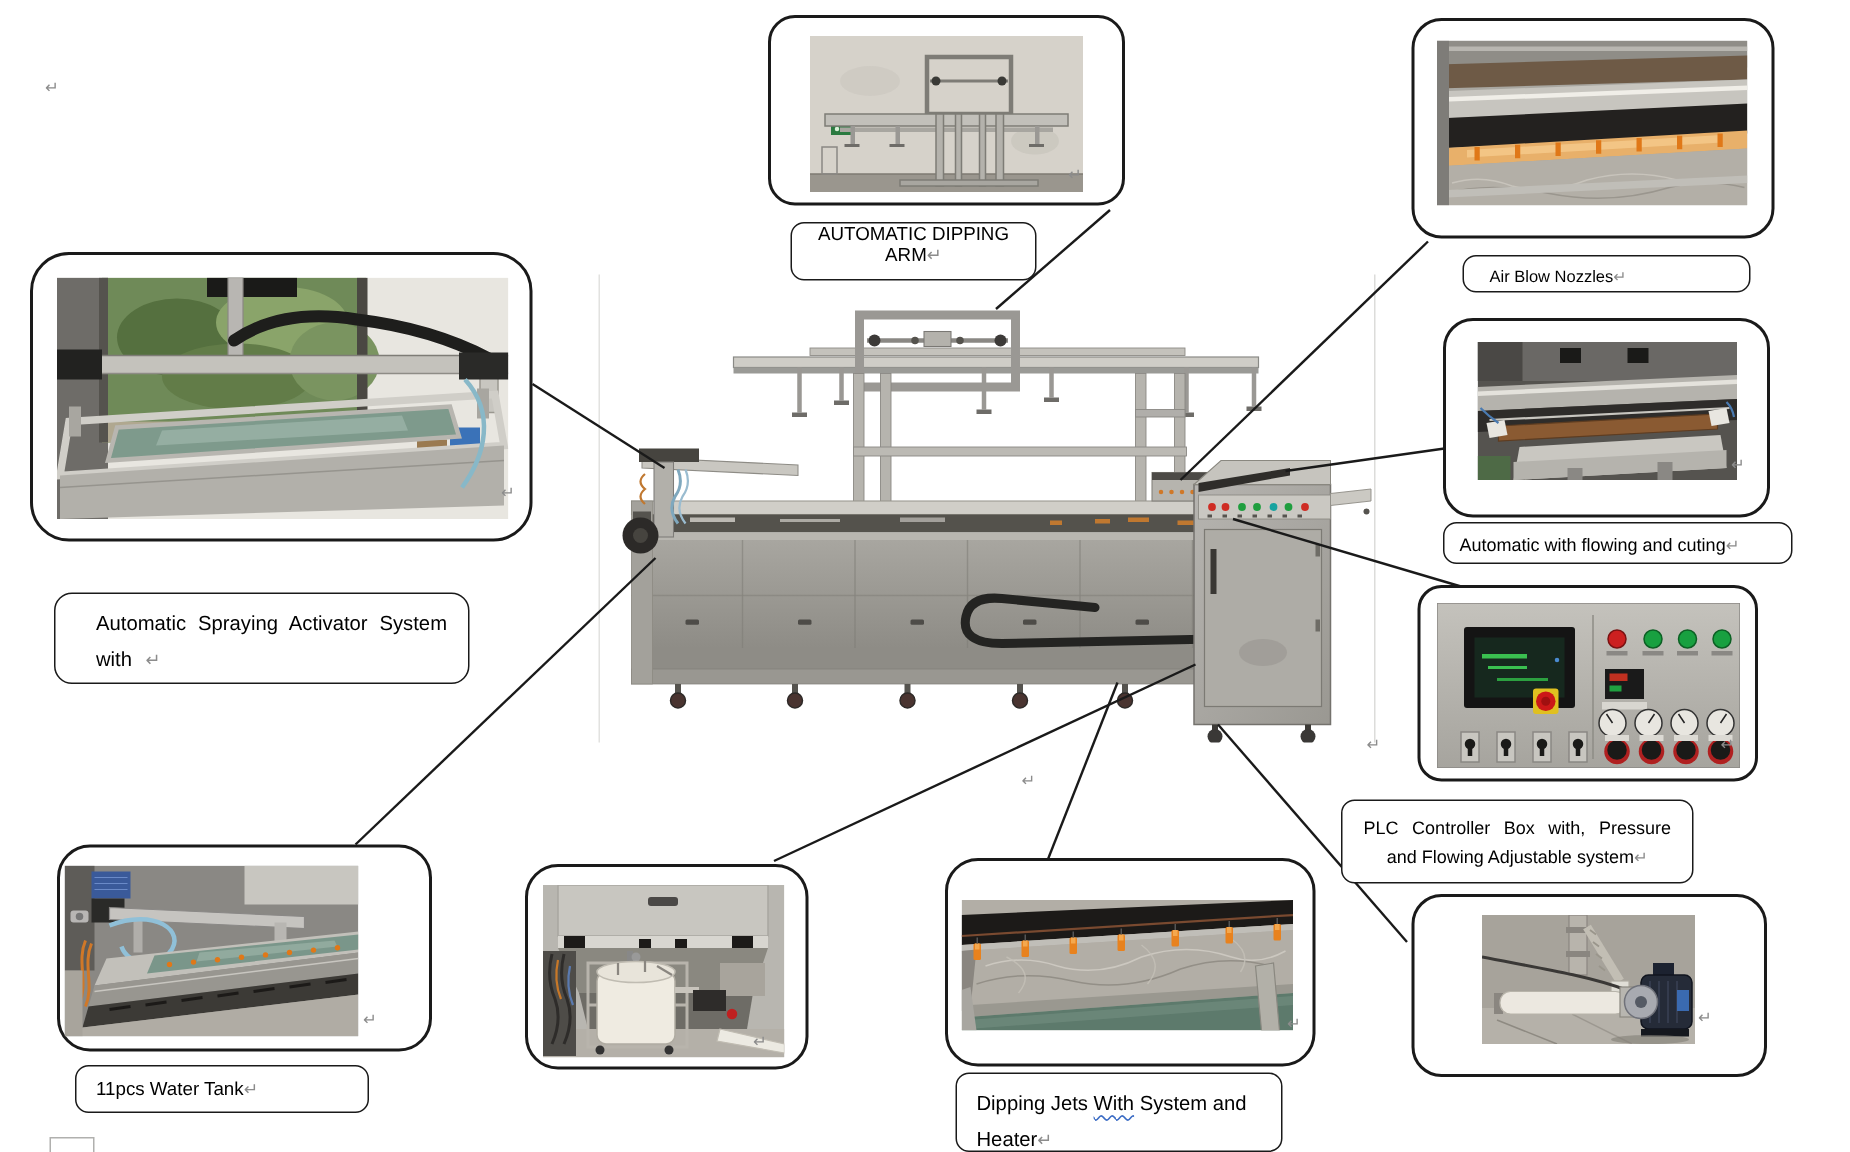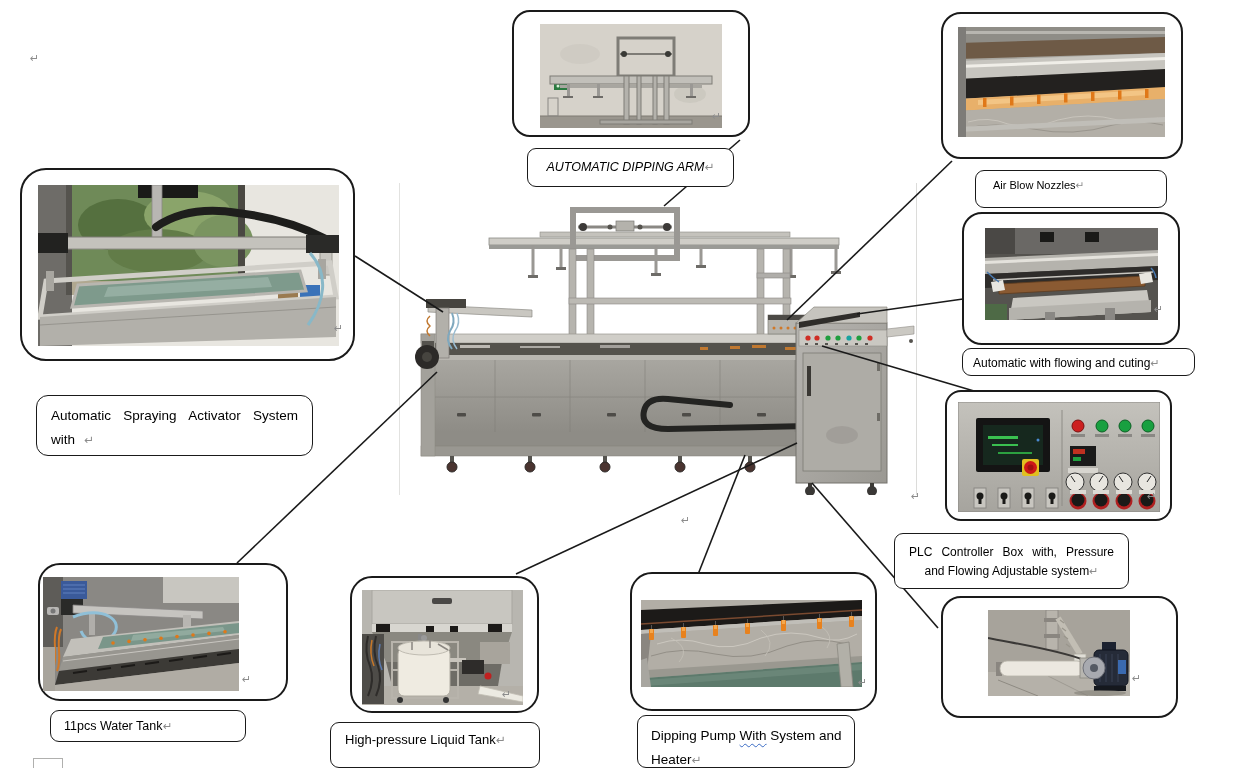--- a/index.html
+++ b/index.html
@@ -236,21 +236,21 @@
           <rect x="57" y="60" width="3" height="12" stroke="none" fill="#9a9894"></rect>
             <rect x="53" y="72" width="10" height="2" stroke="none" fill="#6e6c68"></rect>
           <rect x="150" y="60" width="3" height="12" stroke="none" fill="#9a9894"></rect>
             <rect x="146" y="72" width="10" height="2" stroke="none" fill="#6e6c68"></rect>
           <rect x="60" y="96" width="92" height="4" fill="#a8a6a0"></rect>
         </g>
       </svg>
     </div>
     <span class="pil" style="position:absolute;left:198px;top:98px;font-size:11px;">↵</span>
   </div>
-  <div class="labelbox ctr" style="left:527px;top:148px;width:207px;height:39px;padding-top:11px;font-size:12.5px;font-style:italic;">
+  <div class="labelbox ctr" style="left:527px;top:148px;width:164px;height:39px;font-size:12.5px;">
     <span>AUTOMATIC DIPPING ARM</span><span class="pil" style="font-size:12px;">↵</span>
   </div>
 
   <div class="frame" style="left:941px;top:12px;width:242px;height:147px;border-radius:20px;">
     <div class="photo" style="left:15px;top:13px;width:207px;height:110px;">
       <svg width="207" height="110" viewBox="0 0 207 110">
         <rect width="207" height="110" fill="#a9a7a1"></rect>
         <rect width="207" height="18" fill="#8f8d87"></rect>
           <rect y="4" width="207" height="3" fill="#b8b6b0"></rect>
         <polygon points="0,16 207,10 207,26 0,32" fill="#6e5a46"></polygon>
@@ -269,21 +269,21 @@
             <rect x="187" y="62" width="3.5" height="9"></rect>
           </g>
         <polygon points="0,84 207,72 207,110 0,110" fill="#b3afa7"></polygon>
         <path d="M10,95 q20,-6 40,2 q25,6 50,-4 q30,-8 60,0 q20,5 40,-2" stroke="#c8c4bc" fill="none"></path>
         <path d="M5,102 q30,-8 70,0 q40,8 80,-4 q25,-6 50,0" stroke="#9a968e" fill="none"></path>
         <polygon points="0,100 207,90 207,95 0,105" fill="#c0beb8"></polygon>
         <rect width="8" height="110" fill="#7e7c78"></rect>
       </svg>
     </div>
   </div>
-  <div class="labelbox" style="left:975px;top:170px;width:192px;height:38px;padding:8px 0 0 17px;font-size:11px;">
+  <div class="labelbox" style="left:975px;top:170px;width:192px;height:25px;padding:8px 0 0 17px;font-size:11px;">
     <span>Air Blow Nozzles</span><span class="pil" style="font-size:10.5px;">↵</span>
   </div>
 
   <div class="frame" style="left:962px;top:212px;width:218px;height:133px;border-radius:20px;">
     <div class="photo" style="left:21px;top:14px;width:173px;height:92px;">
       <svg width="173" height="92" viewBox="0 0 173 92">
         <rect width="173" height="92" fill="#55534f"></rect>
         <rect width="173" height="26" fill="#6a6865"></rect>
         <rect x="55" y="4" width="14" height="10" fill="#1a1a18"></rect>
           <rect x="100" y="4" width="14" height="10" fill="#1a1a18"></rect>
@@ -464,21 +464,21 @@
         <polygon points="70,102 230,92 234,102 66,112" fill="#a8c0b4" opacity="0.55"></polygon>
         <polygon points="2,132 298,112 298,152 2,161" fill="#b2b0aa"></polygon>
         <line x1="2" y1="140" x2="298" y2="122" stroke="#96948e"></line>
         <rect x="8" y="86" width="8" height="20" fill="#a8a6a0"></rect>
           <rect x="280" y="74" width="8" height="20" fill="#a8a6a0"></rect>
         <path d="M272,68 C292,90 286,118 270,140" stroke="#88b8c8" stroke-width="3" fill="none"></path>
       </svg>
     </div>
     <span class="pil" style="position:absolute;left:312px;top:152px;font-size:11px;">↵</span>
   </div>
-  <div class="labelbox" style="left:36px;top:395px;width:277px;height:61px;padding:8px 14px 0 14px;font-size:13.5px;line-height:24px;border-radius:12px;">
+  <div class="labelbox" style="left:36px;top:395px;width:277px;height:61px;padding:8px 14px 0 27px;font-size:13.5px;line-height:24px;border-radius:12px;">
     <div class="just">Automatic Spraying Activator System</div>
     <div><span>with</span><span class="pil" style="font-size:12px;margin-left:9px;">↵</span></div>
   </div>
 
   <div class="frame" style="left:38px;top:563px;width:250px;height:138px;border-radius:22px;">
     <div class="photo" style="left:3px;top:12px;width:196px;height:114px;">
       <svg width="196" height="114" viewBox="0 0 196 114">
         <rect width="196" height="114" fill="#8a8884"></rect>
         <rect x="120" width="76" height="26" fill="#c8c6c0"></rect>
         <rect width="20" height="70" fill="#5e5c58"></rect>
@@ -568,23 +568,20 @@
             <line x1="68" y1="50" x2="68" y2="58"></line>
             <line x1="76" y1="54" x2="86" y2="60"></line>
           </g>
         <rect x="88" y="68" width="16" height="4" fill="#c8c4bc"></rect>
         <rect x="100" y="70" width="22" height="14" fill="#2e2c2a"></rect>
         <circle cx="126" cy="86" r="3.5" fill="#c02020"></circle>
         <polygon points="118,96 161,106 161,112 116,104" fill="#eceae2" stroke="#c0bcb2" stroke-width="0.8"></polygon>
       </svg>
     </div>
     <span class="pil" style="position:absolute;left:150px;top:110px;font-size:11px;">↵</span>
-  </div>
-  <div class="labelbox" style="left:330px;top:722px;width:210px;height:46px;padding:9px 0 0 14px;font-size:13px;">
-    <span>High-pressure Liquid Tank</span><span class="pil" style="font-size:12px;">↵</span>
   </div>
 
   <div class="frame" style="left:630px;top:572px;width:247px;height:139px;border-radius:22px;">
     <div class="photo" style="left:9px;top:26px;width:221px;height:87px;">
       <svg width="221" height="87" viewBox="0 0 221 87">
         <rect width="221" height="87" fill="#b2aea6"></rect>
         <polygon points="0,10 221,0 221,16 0,30" fill="#1c1a18"></polygon>
         <line x1="0" y1="24" x2="221" y2="10" stroke="#7a4a30" stroke-width="1.5"></line>
         <polygon points="0,30 221,16 221,20 0,34" fill="#c0beb8"></polygon>
         <polygon points="0,34 221,20 221,58 6,72" fill="#b2aea6"></polygon>
@@ -624,17 +621,17 @@
         <polygon points="6,70 221,56 221,62 4,78" fill="#9a9890"></polygon>
         <polygon points="4,78 221,62 221,87 0,87" fill="#5d7a6c"></polygon>
         <polygon points="4,80 221,64 221,70 4,86" fill="#6e8a7c" opacity="0.8"></polygon>
         <polygon points="196,44 208,42 212,87 200,87" fill="#b2b0a8" stroke="#8a8880" stroke-width="0.8"></polygon>
         <polygon points="0,60 6,58 10,87 0,87" fill="#a8a6a0"></polygon>
       </svg>
     </div>
     <span class="pil" style="position:absolute;left:226px;top:102px;font-size:11px;">↵</span>
   </div>
   <div class="labelbox" style="left:637px;top:715px;width:218px;height:53px;padding:8px 0 0 13px;font-size:13.5px;line-height:24px;">
-    <div><span>Dipping Pump </span><span class="squig">With</span><span> System and</span></div>
+    <div><span>Dipping Jets </span><span class="squig">With</span><span> System and</span></div>
     <div><span>Heater</span><span class="pil" style="font-size:12px;">↵</span></div>
   </div>
 
 </div>
 
 </body></html>

